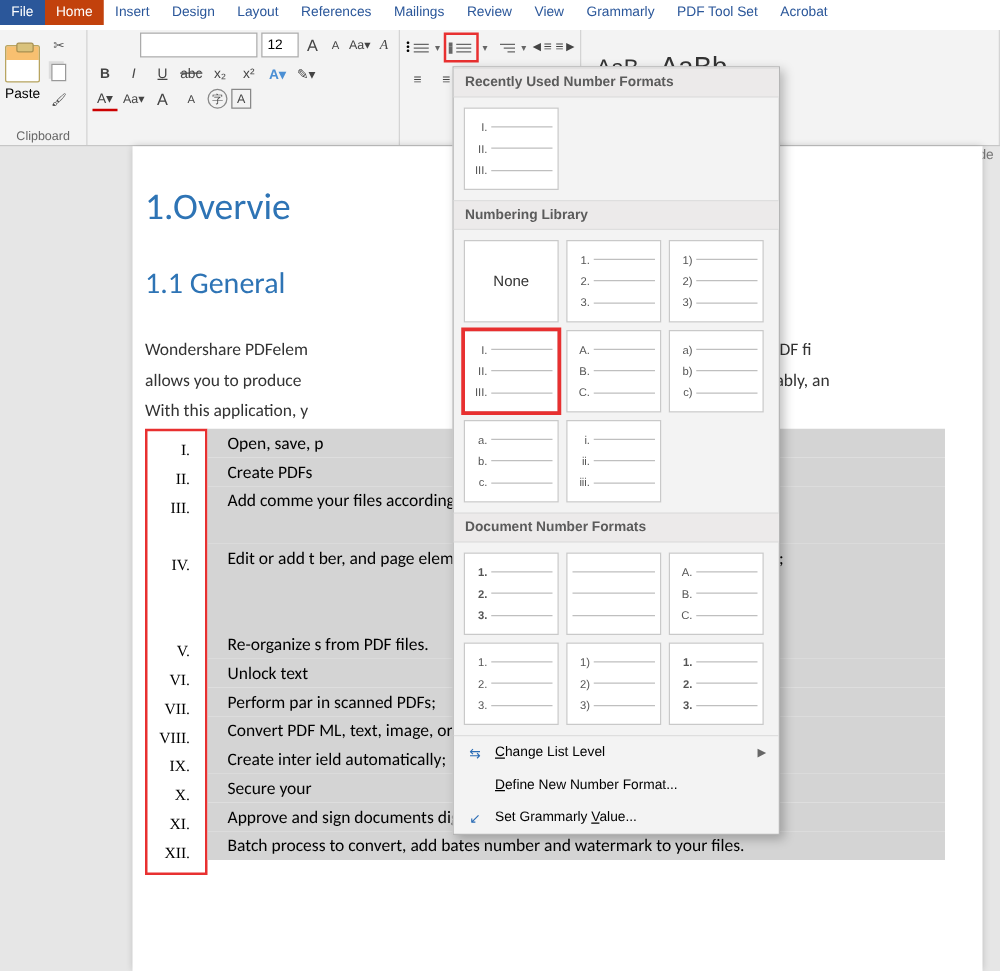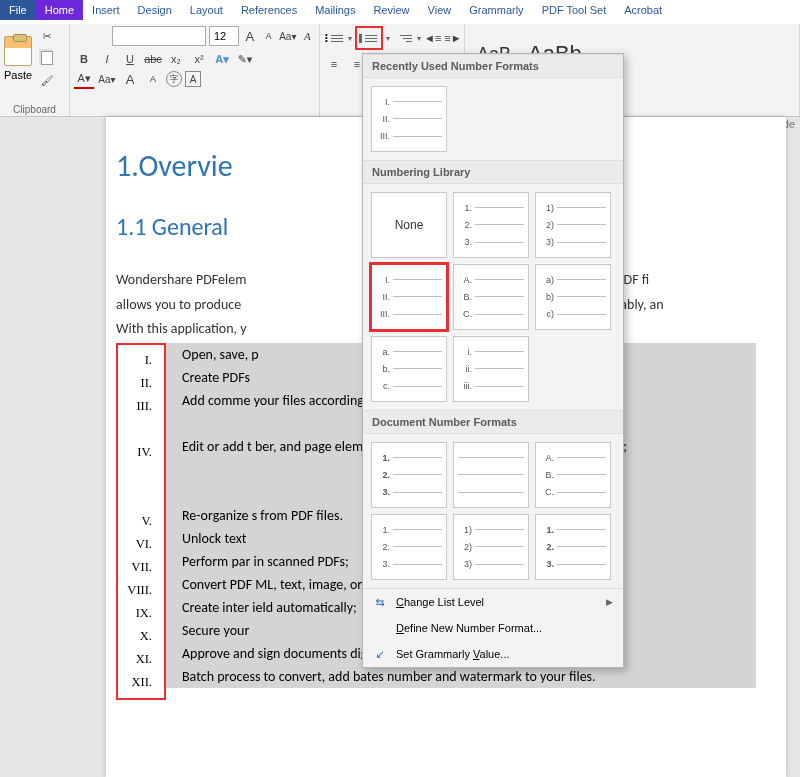--- a/index.html
+++ b/index.html
@@ -2,21 +2,21 @@
 <html><head>
 <meta charset="utf-8">
 <style>
 * { margin: 0; padding: 0; box-sizing: border-box; }
 body { font-family: "Segoe UI", Tahoma, sans-serif; font-size: 11px; background: #e6e6e6; width: 800px; height: 777px; overflow: hidden; position: relative; }
 
 
 .tabs { display: flex; background: #fff; height: 24px; align-items: flex-start; }
 .tab { padding: 4px 9px; color: #2b579a; cursor: pointer; font-size: 11px; }
 .tab.file { background: #2b579a; color: #fff; }
-.tab.active { background: #6d28d9; color: #fff; }
+.tab.active { background: #c2410c; color: #fff; }
 
 
 .ribbon { background: #f3f3f3; border-bottom: 1px solid #c6c6c6; height: 93px; display: flex; position: relative; }
 .ribbon-group { border-right: 1px solid #d4d4d4; padding: 2px 4px 14px 4px; display: flex; flex-direction: column; position: relative; height: 100%; }
 .group-label { position: absolute; bottom: 1px; left: 0; right: 0; text-align: center; font-size: 10px; color: #666; }
 .row { display: flex; align-items: center; gap: 3px; }
 
 
 .clipboard-group { width: 70px; }
 .paste-btn { display: flex; flex-direction: column; align-items: center; gap: 3px; padding: 2px 0; cursor: pointer; }

